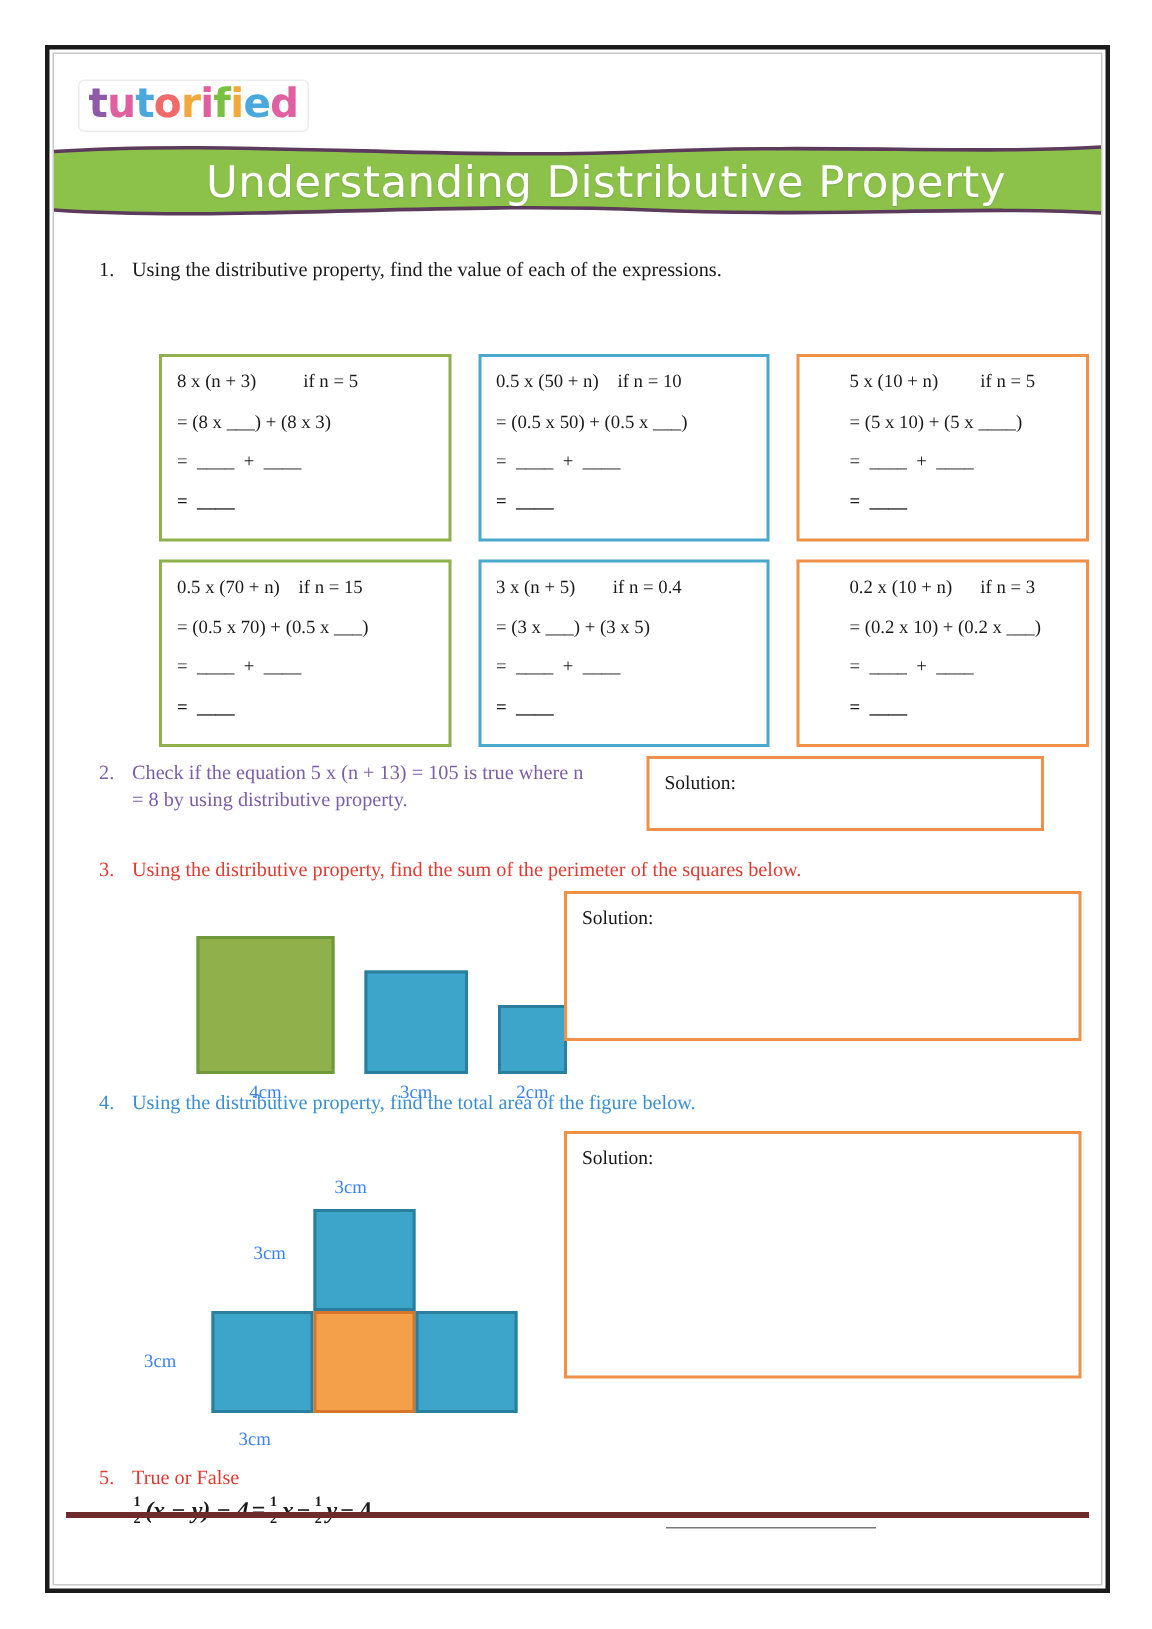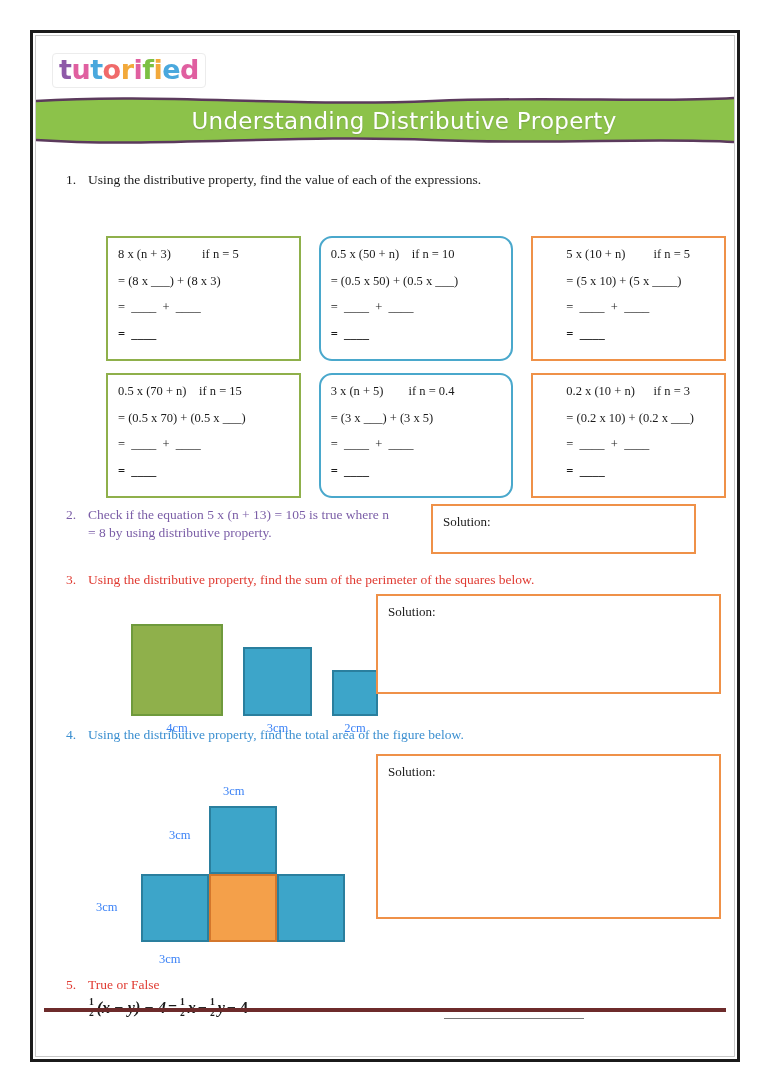--- a/index.html
+++ b/index.html
@@ -63,21 +63,21 @@
   #banner svg { display: block; width: 100%; height: 100%; }
   #banner-title {
     position: absolute;
     left: 0; top: 0;
     width: 100%; height: 100%;
     display: flex;
     align-items: center;
     justify-content: center;
     color: #ffffff;
     font-family: "DejaVu Sans", sans-serif;
-    font-size: 23px;
+    font-size: 29px;
     letter-spacing: 0.3px;
     padding-left: 38px;
     text-shadow: 0 1px 1px rgba(80,80,80,.25);
   }
 
   
   .q-row { position: absolute; left: 30px; width: 650px; }
   .q-head {
     display: flex;
     align-items: flex-start;
@@ -101,21 +101,21 @@
   }
   .box-row { display: flex; gap: 18px; margin-bottom: 12px; }
   .expr-box {
     width: 195px;
     height: 125px;
     border: 2px solid #d946ef;
     padding: 10px 0 0 10px;
     background: #ffffff;
   }
   .expr-box.green { border-color: #8fb04b; }
-  .expr-box.teal  { border-color: #4aa8cc; border-radius: 13px; }
+  .expr-box.teal  { border-color: #4aa8cc; }
   .expr-box.orange{ border-color: #ef9148; padding-left: 33px; }
   .expr-line {
     font-size: 12.5px;
     line-height: 1;
     margin-bottom: 14px;
     white-space: pre;
     color: #1a1a1a;
   }
   .expr-line:last-child { margin-bottom: 0; font-weight: bold; }
 

